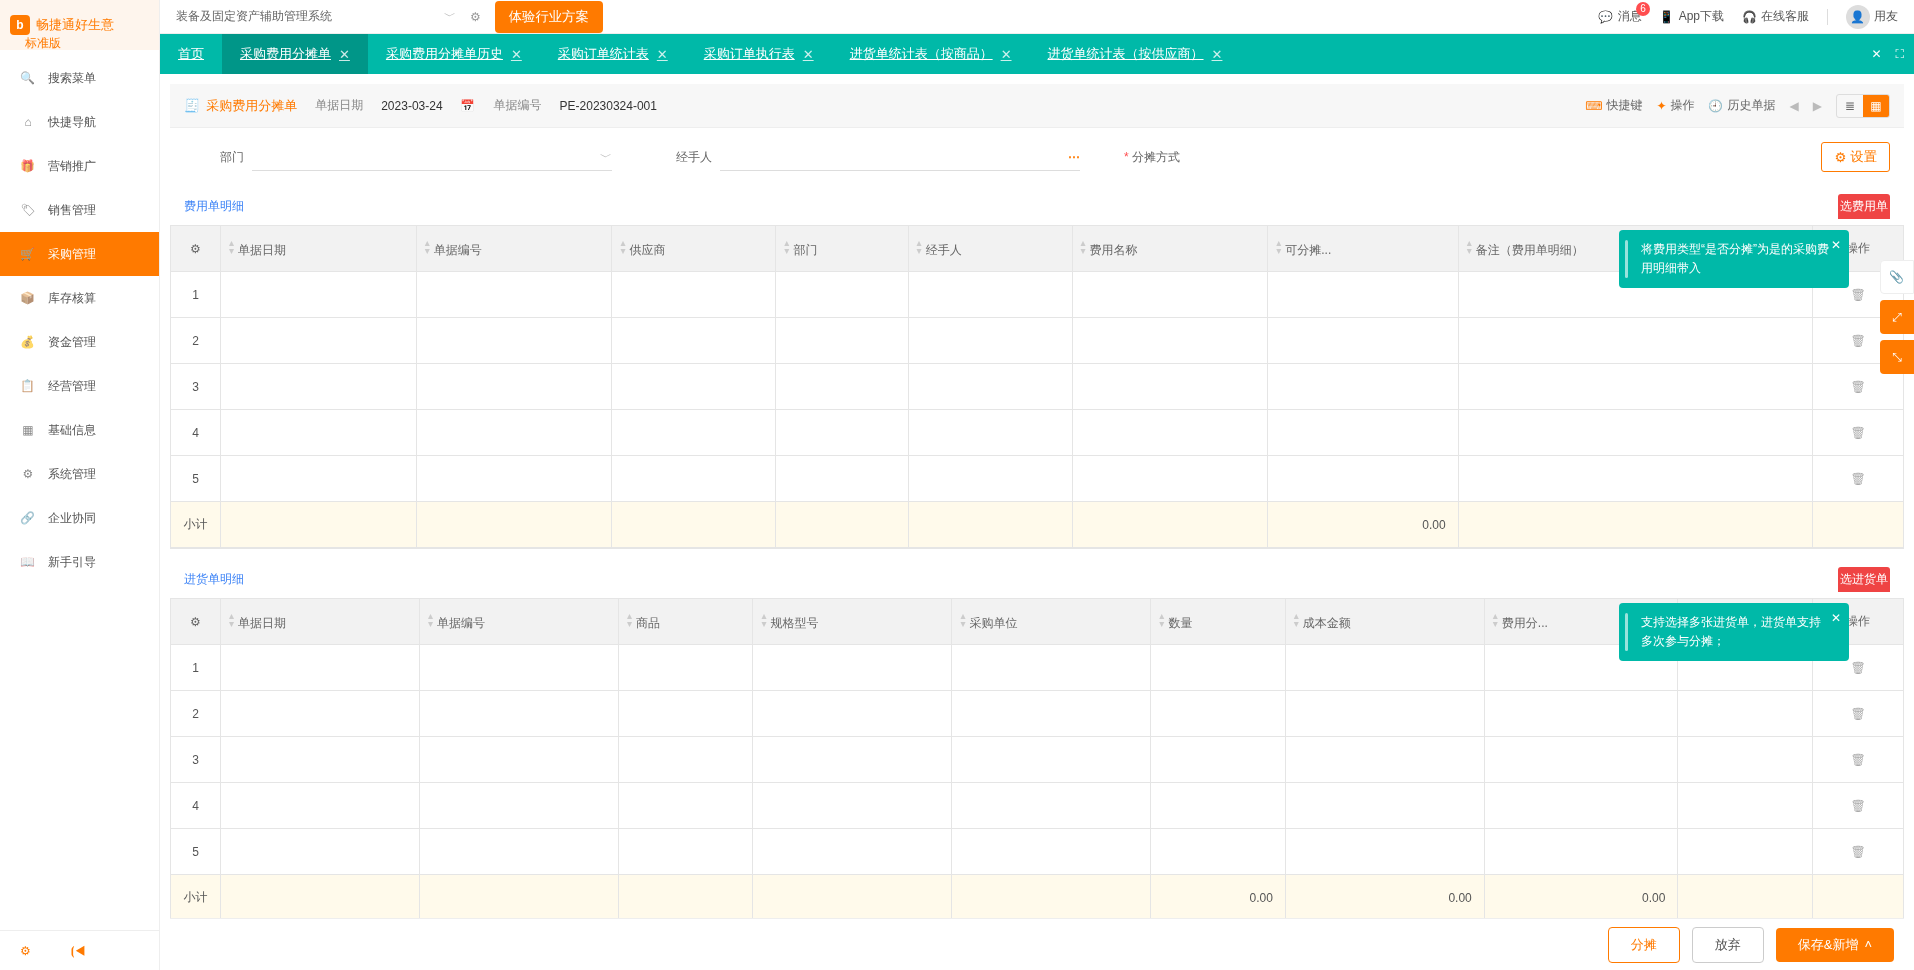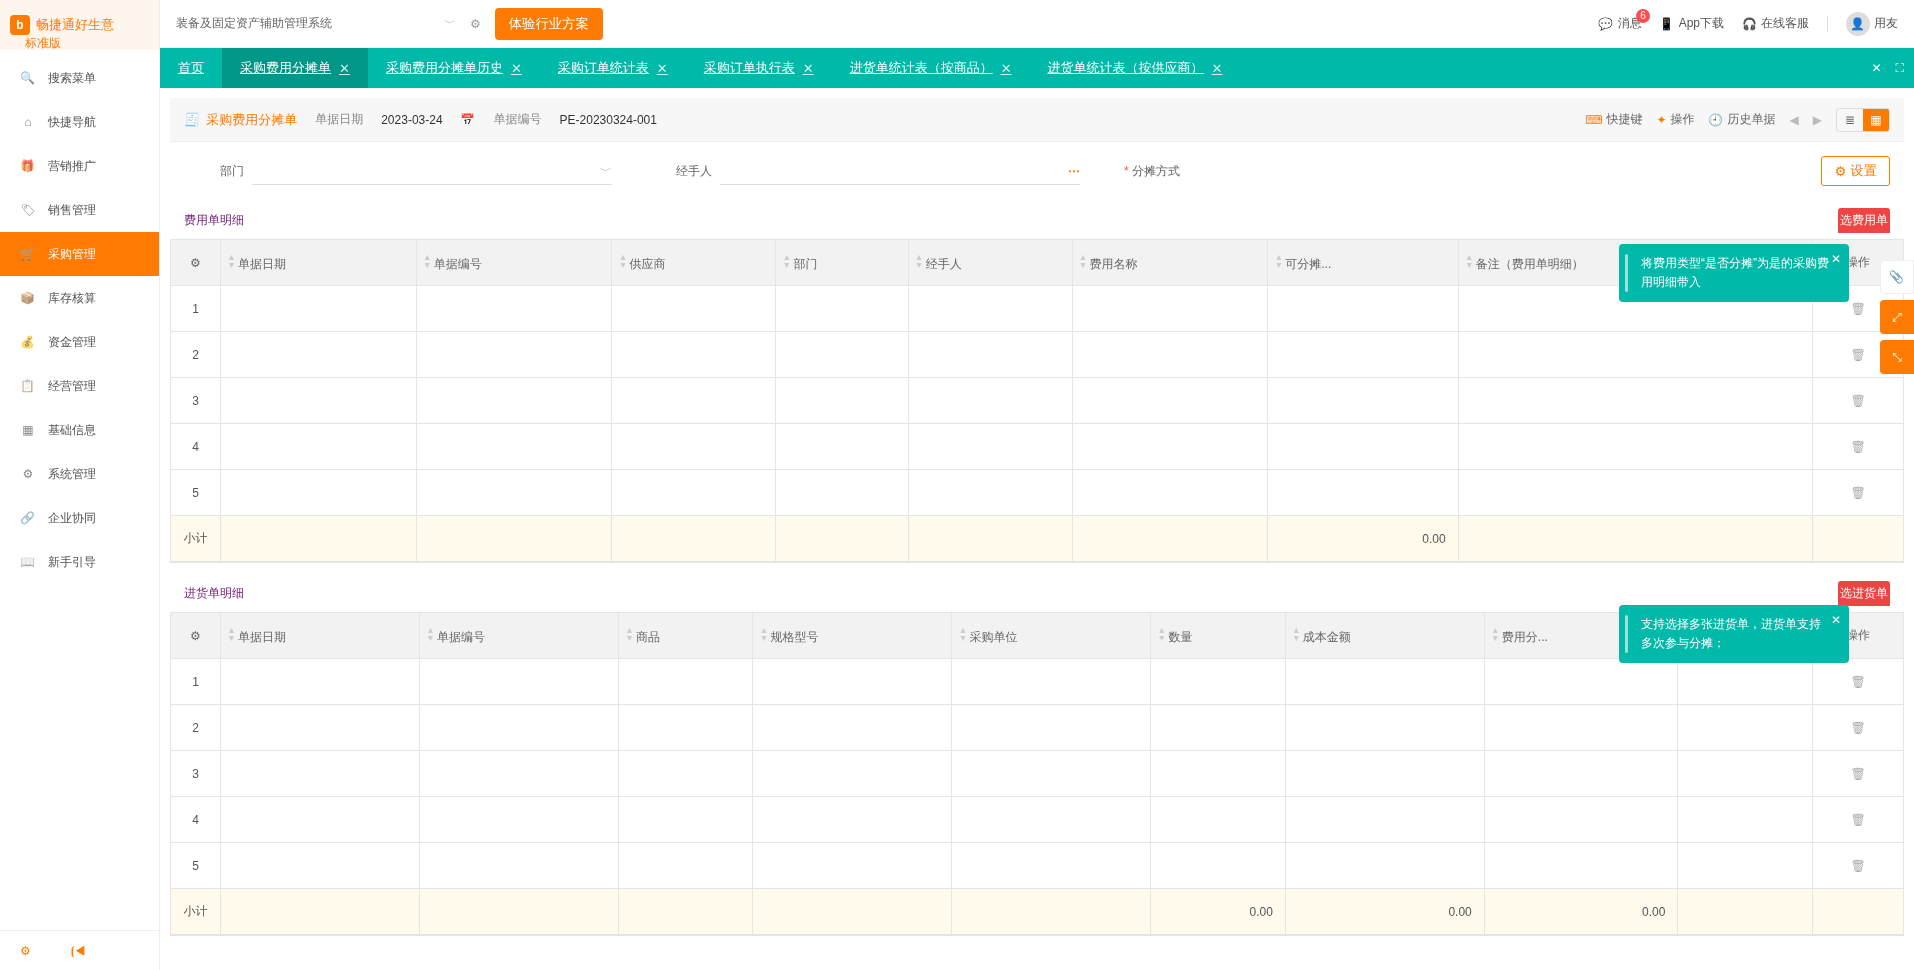--- a/index.html
+++ b/index.html
@@ -14,21 +14,21 @@
 .logo-sub { color:#FF7A00; font-size:12px; position:absolute; top:35px; left:25px; }
 .side-menu { flex:1; padding-top:6px; }
 .side-item { height:44px; display:flex; align-items:center; padding:0 20px; gap:12px; cursor:pointer; color:#555; }
 .side-item.active { background:#FF7A00; color:#fff; }
 .side-icon { width:16px; height:16px; display:flex; align-items:center; justify-content:center; opacity:.7; }
 .side-item.active .side-icon{opacity:1;}
 .side-bottom { height:40px; border-top:1px solid #eee; display:flex; align-items:center; padding:0 20px; gap:40px; color:#FF7A00; }
 
 
 .main { flex:1; display:flex; flex-direction:column; min-width:0; }
-.topbar { height:48px; background:#fff; display:flex; align-items:center; padding:0 16px; gap:14px; border-bottom:1px solid #eee; }
+.topbar { height:34px; background:#fff; display:flex; align-items:center; padding:0 16px; gap:14px; border-bottom:1px solid #eee; }
 .sys-select { flex:0 0 280px; display:flex; align-items:center; justify-content:space-between; color:#666; }
 .chev { color:#bbb; }
 .gear { color:#999; }
 .orange-btn { background:#FF7A00; color:#fff; padding:7px 14px; border-radius:4px; border:none; cursor:pointer; }
 .top-right { margin-left:auto; display:flex; align-items:center; gap:18px; color:#555; }
 .tr-item { display:flex; align-items:center; gap:4px; cursor:pointer; position:relative; }
 .badge { position:absolute; top:-6px; right:-8px; background:#FF4D4F; color:#fff; border-radius:8px; font-size:10px; padding:0 4px; line-height:14px; }
 .avatar { width:24px; height:24px; border-radius:50%; background:#ddd; display:flex; align-items:center; justify-content:center; color:#999; }
 .divider { width:1px; height:16px; background:#ddd; }
 
@@ -59,21 +59,21 @@
 .req::before { content:"* "; color:#FF4D4F; }
 .fil-input { width:360px; border:none; border-bottom:1px solid #ddd; padding:6px 4px; background:transparent; outline:none; }
 .fil-chev { color:#bbb; margin-left:-20px; }
 .more-dots { color:#FF7A00; margin-left:-20px; font-weight:bold; }
 .setting-btn { margin-left:auto; border:1px solid #FF7A00; color:#FF7A00; background:#fff; padding:5px 12px; border-radius:3px; cursor:pointer; display:flex; align-items:center; gap:4px; }
 
 
 .content { flex:1; overflow:auto; padding:0 10px 10px 10px; position:relative; }
 .section { margin-top:12px; position:relative; }
 .sec-head { display:flex; align-items:center; padding:6px 14px; }
-.sec-title { color:#701a75; font-size:12px; }
+.sec-title { color:#3b82f6; font-size:12px; }
 .sec-btn { margin-left:auto; background:#ef4444; color:#fff; padding:4px 2px; border-radius:3px 3px 0 0; border:none; cursor:pointer; font-size:12px; }
 
 
 .tbl { width:100%; border:1px solid #e5e5e5; border-collapse:separate; border-spacing:0; }
 .tbl th,.tbl td { border-right:1px solid #e5e5e5; border-bottom:1px solid #e5e5e5; padding:0; height:46px; }
 .tbl th { background:#f2f2f2; font-weight:normal; color:#666; text-align:left; padding:0 8px; position:relative; }
 .tbl th:last-child,.tbl td:last-child{border-right:none;}
 .idx-col { width:50px; text-align:center !important; }
 .op-col { width:90px; text-align:center !important; }
 .sort-ic { color:#ccc; font-size:10px; margin-right:4px; display:inline-block; line-height:8px; }
@@ -509,28 +509,36 @@
                 <td></td>
                 <td></td>
                 <td class="num-cell">0.00</td>
                 <td class="num-cell">0.00</td>
                 <td class="num-cell">0.00</td>
                 <td></td>
                 <td class="op-col"></td>
               </tr>
             </tbody>
         </table>
-        <div class="tip" style="top:30px; right:55px;">
+        <div class="tip" style="top:42px; right:55px;">
           <span class="tip-txt">支持选择多张进货单，进货单支持多次参与分摊；</span>
           <span class="tip-close">✕</span>
         </div>
       </div>
 
     </div>
 
+    <div class="footer">
+      <button class="btn btn-outline-orange">分摊</button>
+      <button class="btn btn-outline-gray">放弃</button>
+      <button class="btn btn-solid-orange">
+        <span>保存&amp;新增</span>
+        <span>˄</span>
+      </button>
+    </div>
   </div>
 </div>
 
 <div class="right-rail">
   <div class="rail-btn rail-white">📎</div>
   <div class="rail-btn rail-orange">⤢</div>
   <div class="rail-btn rail-orange">⤡</div>
 </div>
 
 </body></html>

